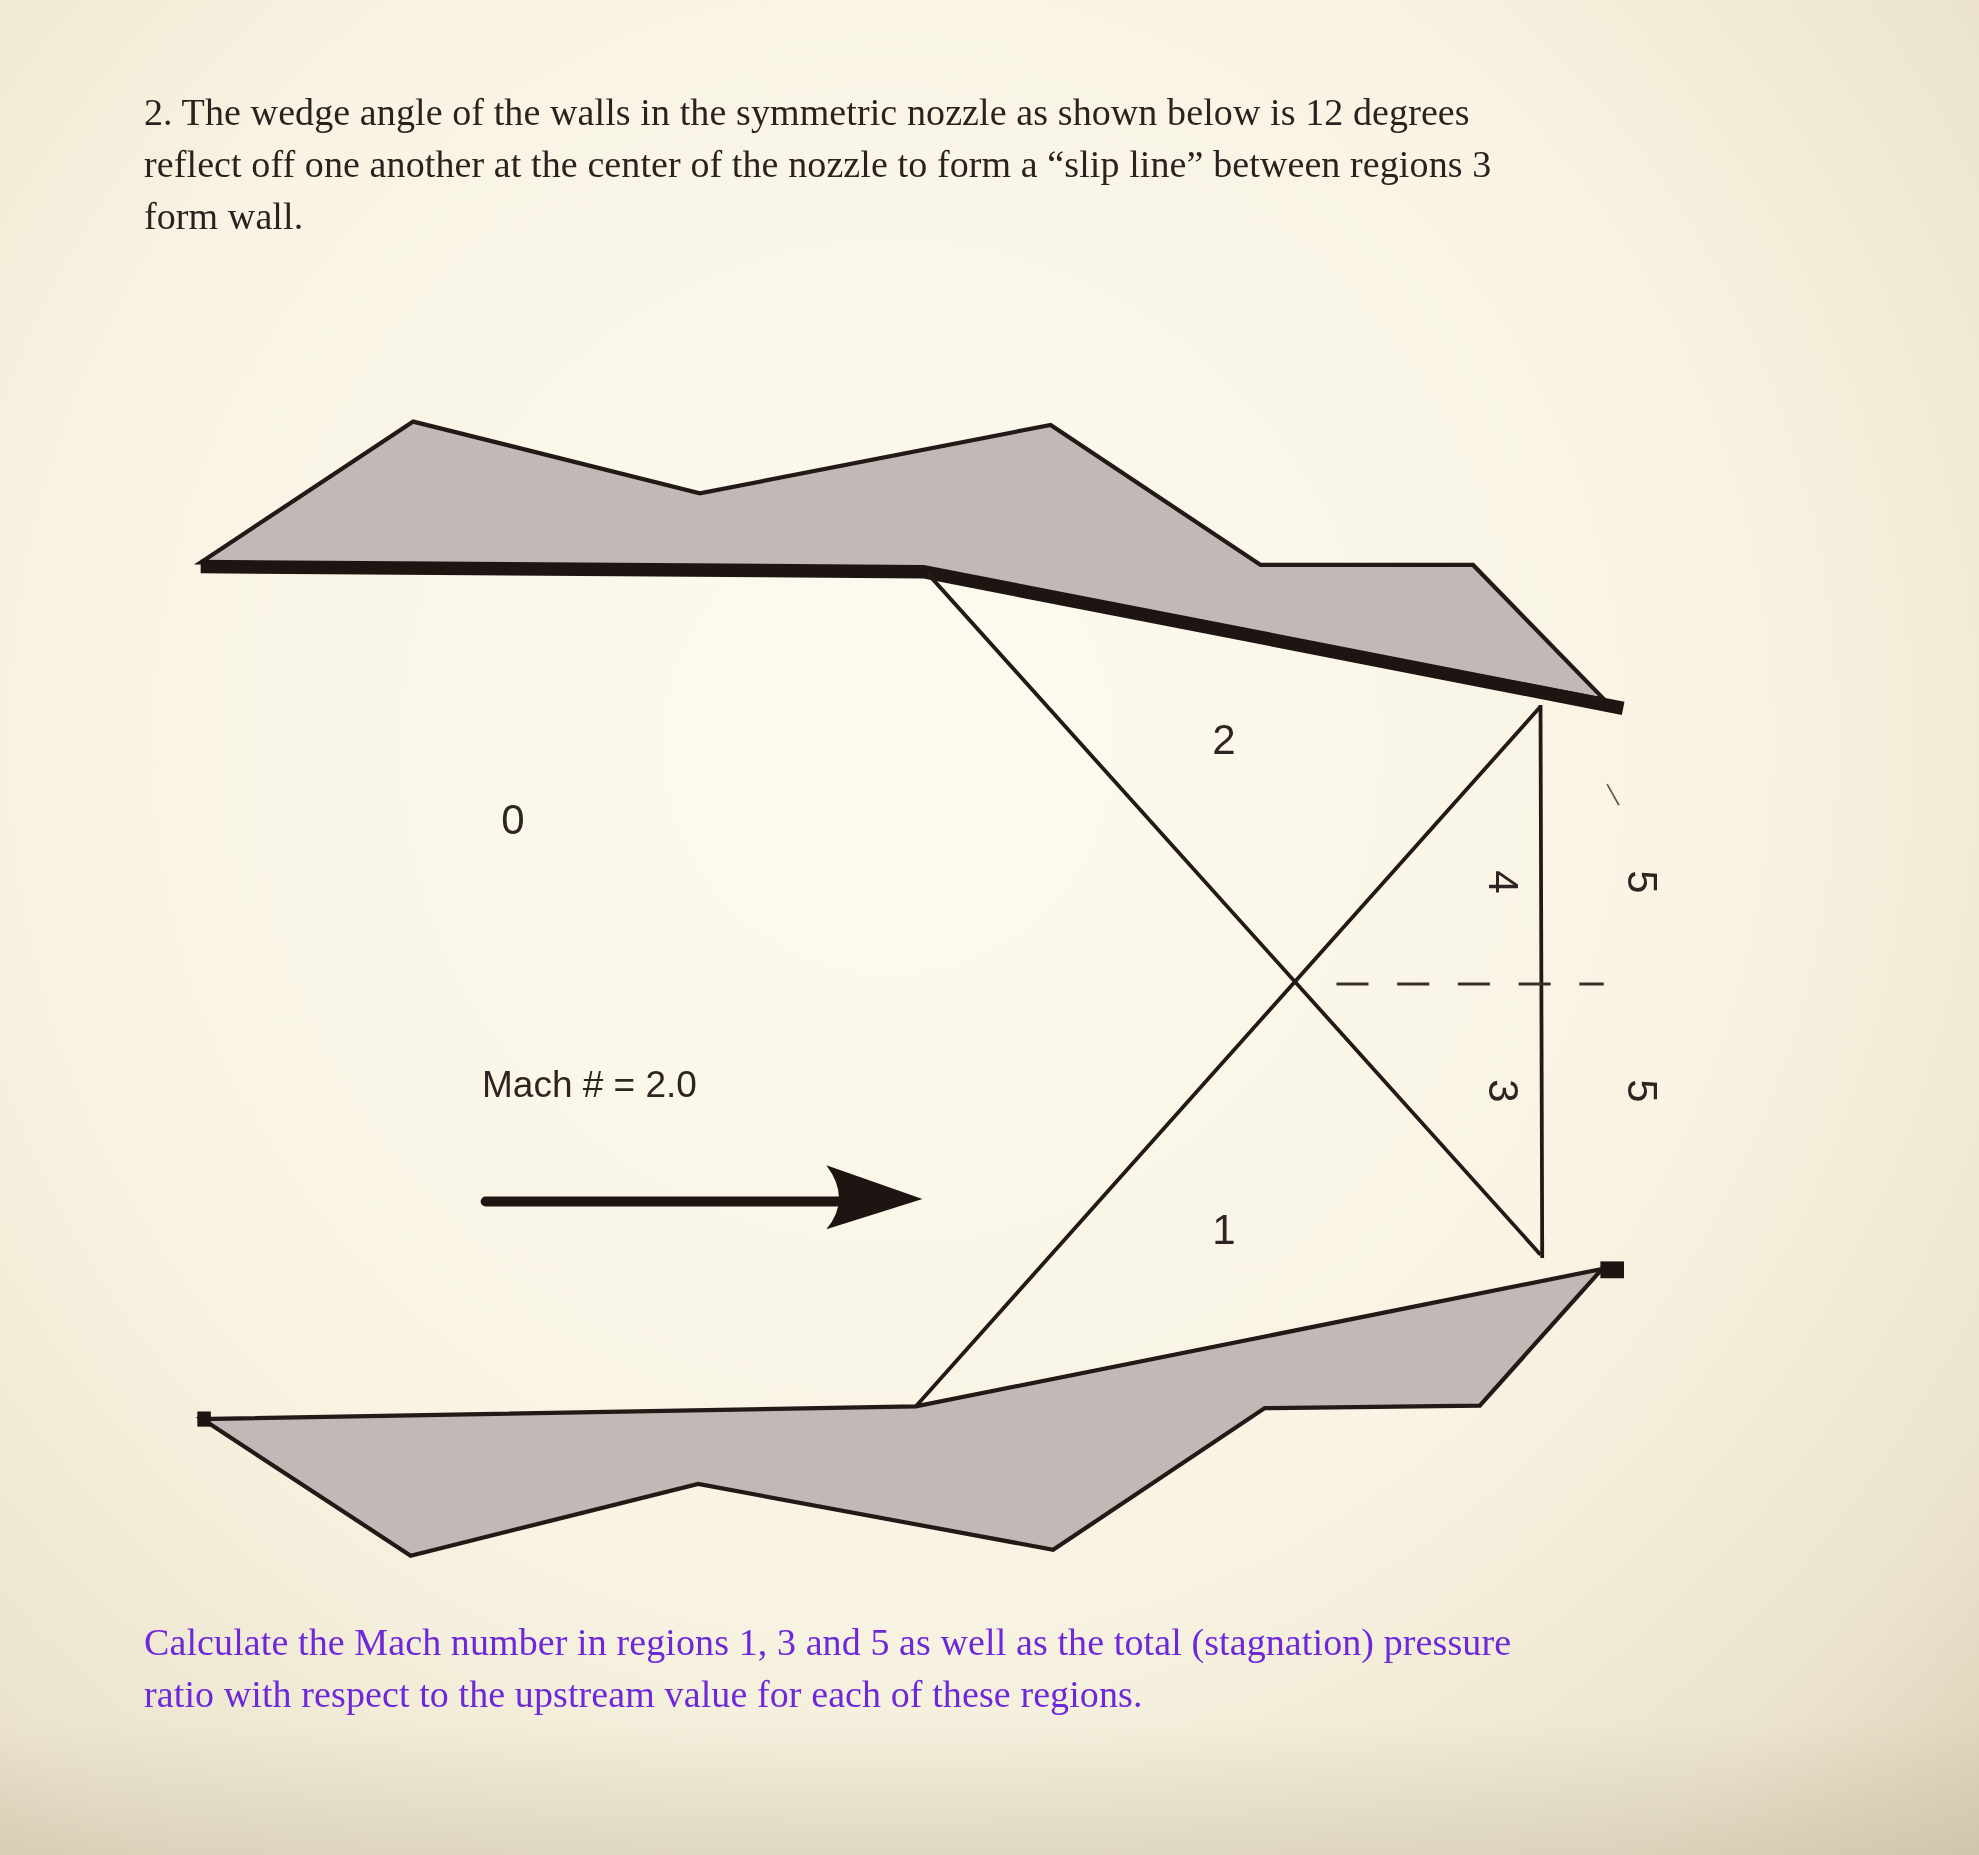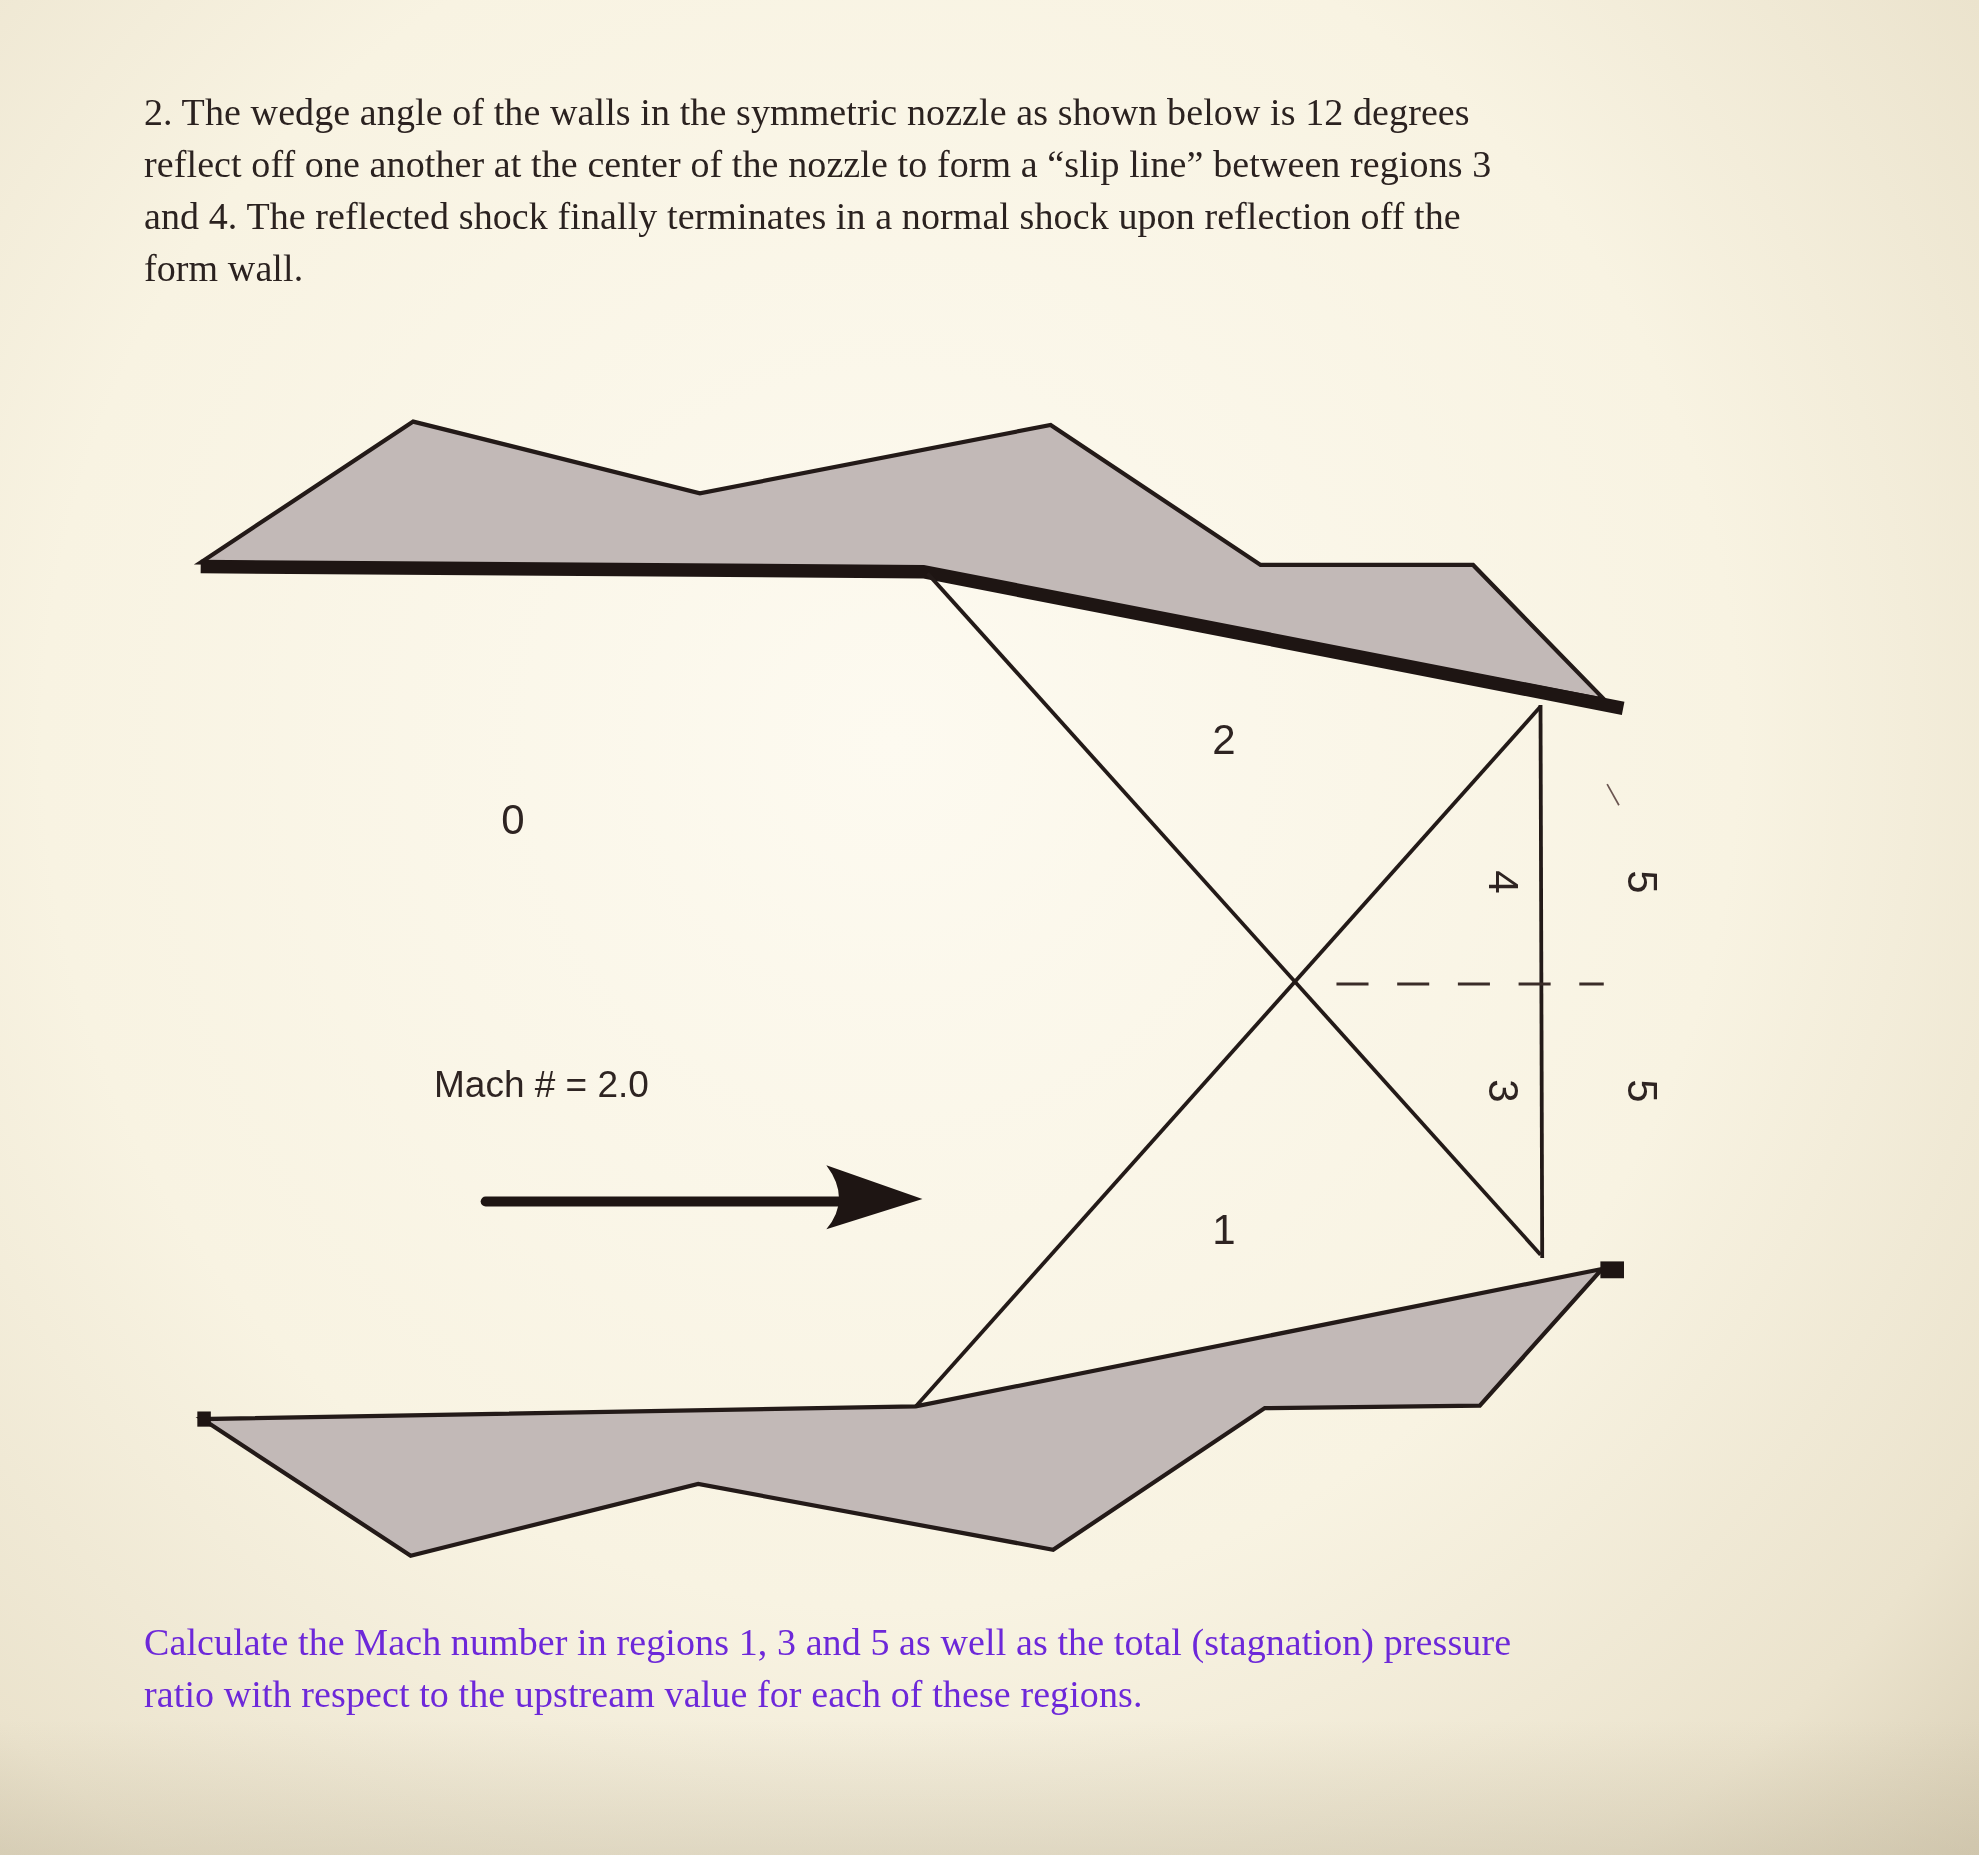--- a/index.html
+++ b/index.html
@@ -43,39 +43,39 @@
       color: #2e2422;
       transform: translate(-50%, -50%);
       white-space: nowrap;
     }
     .mach-label {
       position: absolute;
       font-family: "Liberation Sans", "DejaVu Sans", sans-serif;
       font-size: 37px;
       color: #2e2422;
       white-space: nowrap;
+      margin-left: 48px;
     }
     .rot90 {
       transform: translate(-50%, -50%) rotate(90deg);
     }
     .bottom-shade {
       position: absolute;
       left: 0; right: 0; bottom: 0;
       height: 135px;
       background: linear-gradient(to bottom, rgba(200,190,165,0) 0%, rgba(190,180,155,0.35) 100%);
       pointer-events: none;
     }
   </style>
 </head>
 <body>
 
 <div id="problem-text" class="paragraph">
   <span class="line">2. The wedge angle of the walls in the symmetric nozzle as shown below is 12 degrees</span>
   <span class="line">reflect off one another at the center of the nozzle to form a “slip line” between regions 3</span>
-  <span class="line">and 4. The reflected shock finally terminates in a normal shock upon reflection off the</span>
   <span class="line">form wall.</span>
 </div>
 
 <svg id="diagram" viewBox="0 0 2347 2200" xmlns="http://www.w3.org/2000/svg">
 
   <polygon points="238,667 490,500 830,585 1246,504 1495,670 1747,670 1903,830 1095,678" fill="#c2b9b7" stroke="#231a18" stroke-width="5" stroke-linejoin="miter"></polygon>
 
   <polyline points="238,672 1095,678 1925,840" fill="none" stroke="#1e1513" stroke-width="16" stroke-linejoin="miter"></polyline>
 
   <polygon points="240,1683 487,1845 828,1760 1249,1838 1500,1670 1755,1667 1900,1505 1086,1668" fill="#c2b9b7" stroke="#231a18" stroke-width="5" stroke-linejoin="miter"></polygon>

